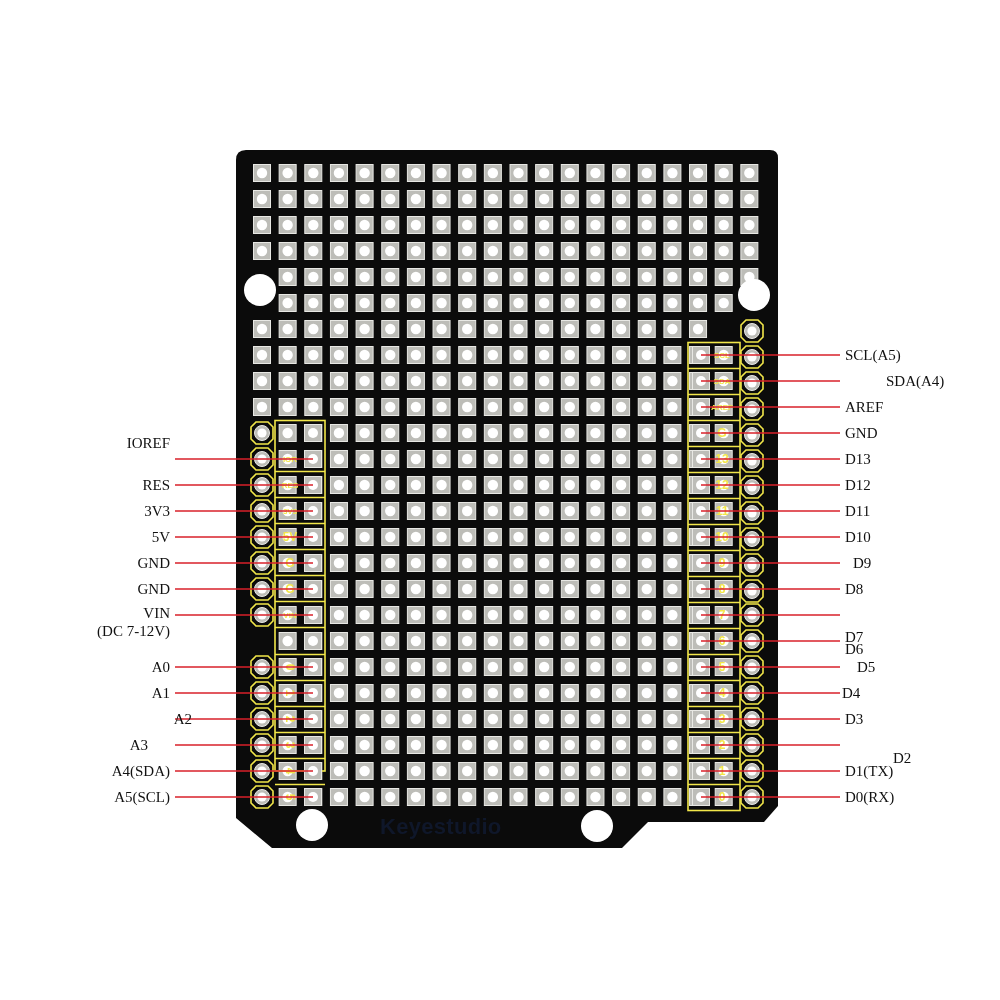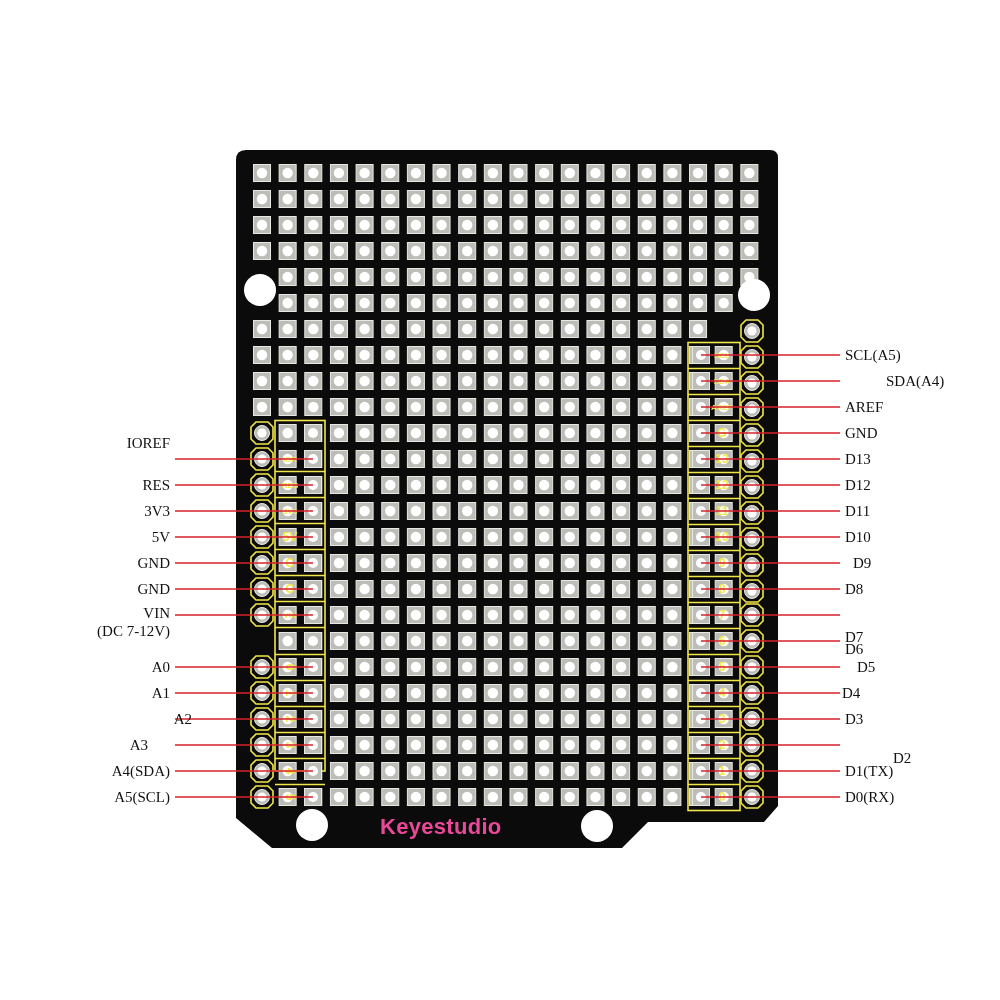--- a/index.html
+++ b/index.html
@@ -4,21 +4,21 @@
 <style>
   html, body { margin: 0; padding: 0; background: #ffffff; }
   body { width: 1000px; height: 1000px; position: relative; overflow: hidden;
          font-family: "Liberation Sans", sans-serif; }
   #stage { position: absolute; left: 0; top: 0; width: 1000px; height: 1000px; }
   .pin-label { position: absolute; font-family: Liberation Serif, serif;
                font-size: 15px; color: #111; line-height: 18px; white-space: nowrap; }
   .pin-label.left { text-align: right; }
   .pin-label.right { text-align: left; }
   .brand { position: absolute; left: 380px; top: 814px; font-family: "Liberation Sans", sans-serif;
-           font-weight: bold; font-size: 22px; color: #ec4899; letter-spacing: 0.3px; }
+           font-weight: bold; font-size: 22px; color: #0f172a; letter-spacing: 0.3px; }
 </style>
 </head>
 <body>
 
 <div id="stage">
   <svg id="board-svg" width="1000" height="1000" viewBox="0 0 1000 1000" xmlns="http://www.w3.org/2000/svg">
     <path id="board-outline" d="M246,150 L770,150 Q778,150 778,158 L778,806 L764,822 L648,822 L622,848 L272,848 L236,818 L236,160 Q236,150 246,150 Z" fill="#0b0b0b"></path>
     <g id="pads">
         <rect x="253.5" y="164.5" width="17" height="17" fill="#bdbdb8" stroke="#e8e8e4" stroke-width="1"></rect>
         <circle cx="262" cy="173" r="5.2" fill="#ffffff"></circle>

